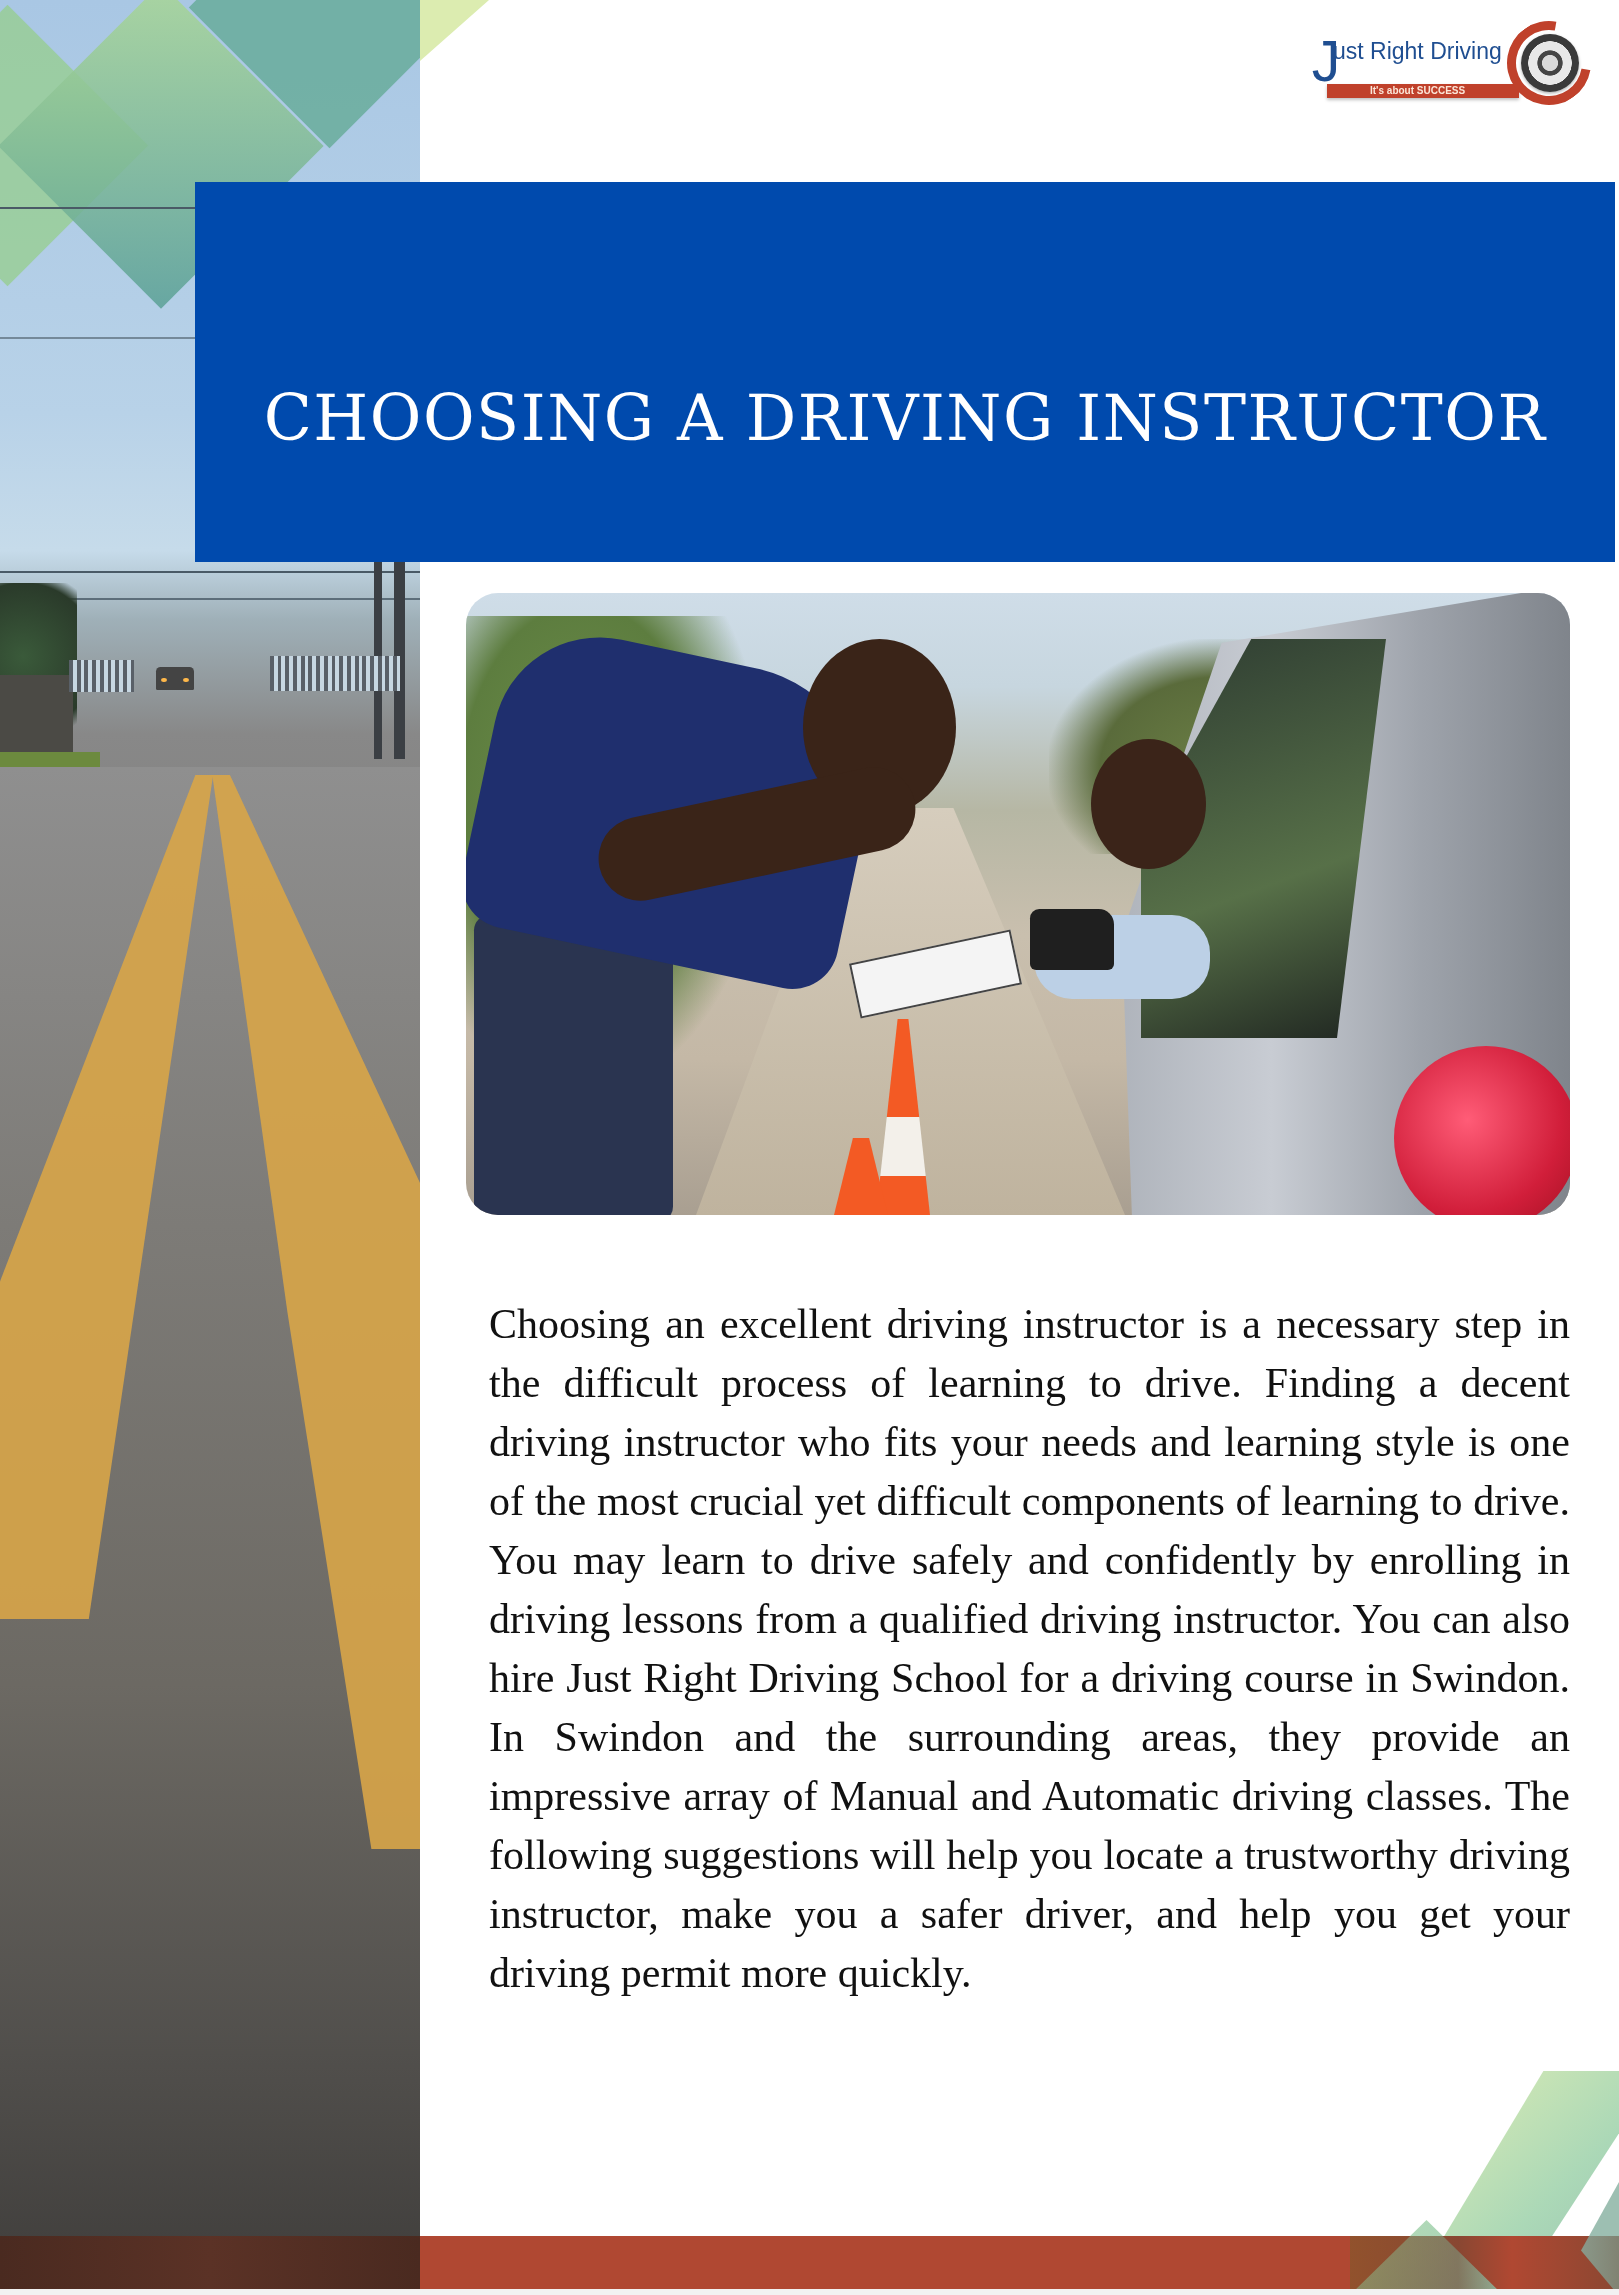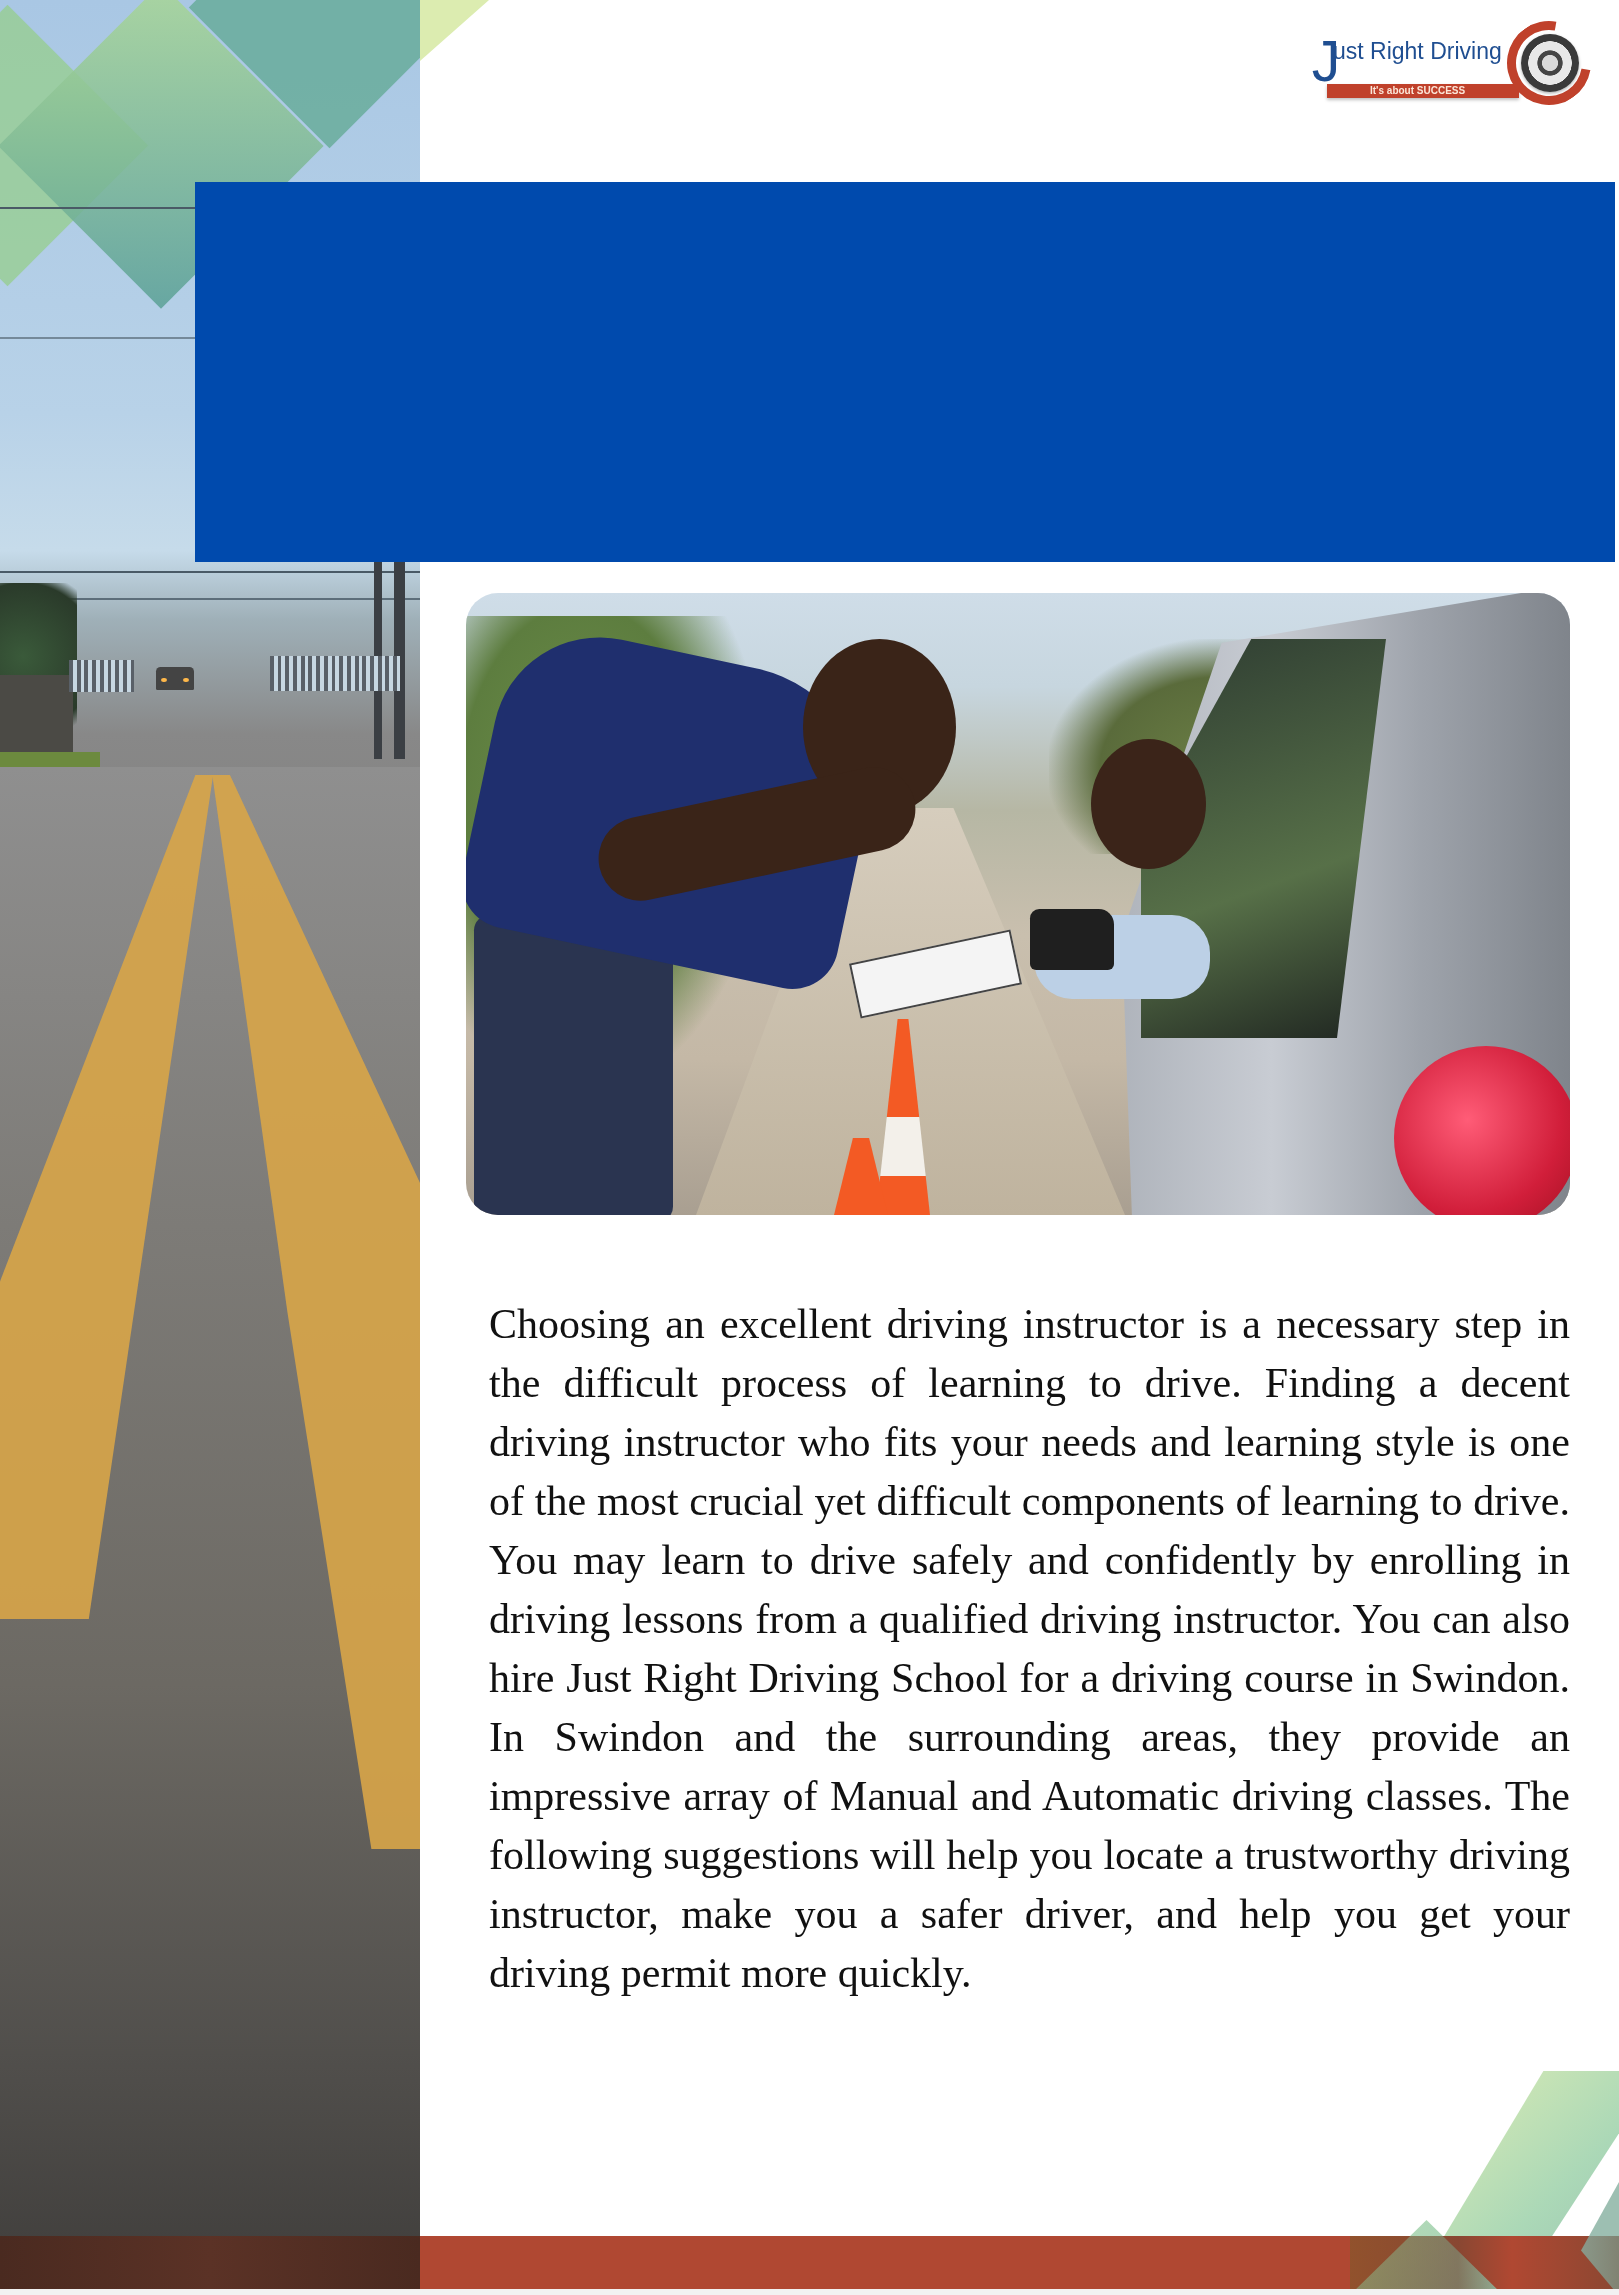--- a/index.html
+++ b/index.html
@@ -110,21 +110,21 @@
   <span class="logo-name">ust Right Driving</span>
   <div class="logo-bar"></div>
   <span class="logo-tag">It's about SUCCESS</span>
   <div class="logo-ring"></div>
   <div class="logo-wheel"></div>
 </div>
 
 <div class="title-box">
   <h1 class="title">
     <br>
-    <br>
+    <span>CHOOSING A DRIVING INSTRUCTOR</span><br>
   </h1>
 </div>
 
 <div class="photo" role="img" aria-label="Driving instructor in navy polo writing on a clipboard while talking to a smiling learner driver leaning out of a silver car window, with traffic cones on the road">
   <div class="ph-bush"></div>
   <div class="ph-bush2"></div>
   <div class="ph-road"></div>
   <div class="ph-man-legs"></div>
   <div class="ph-man-body"></div>
   <div class="ph-man-head"></div>

